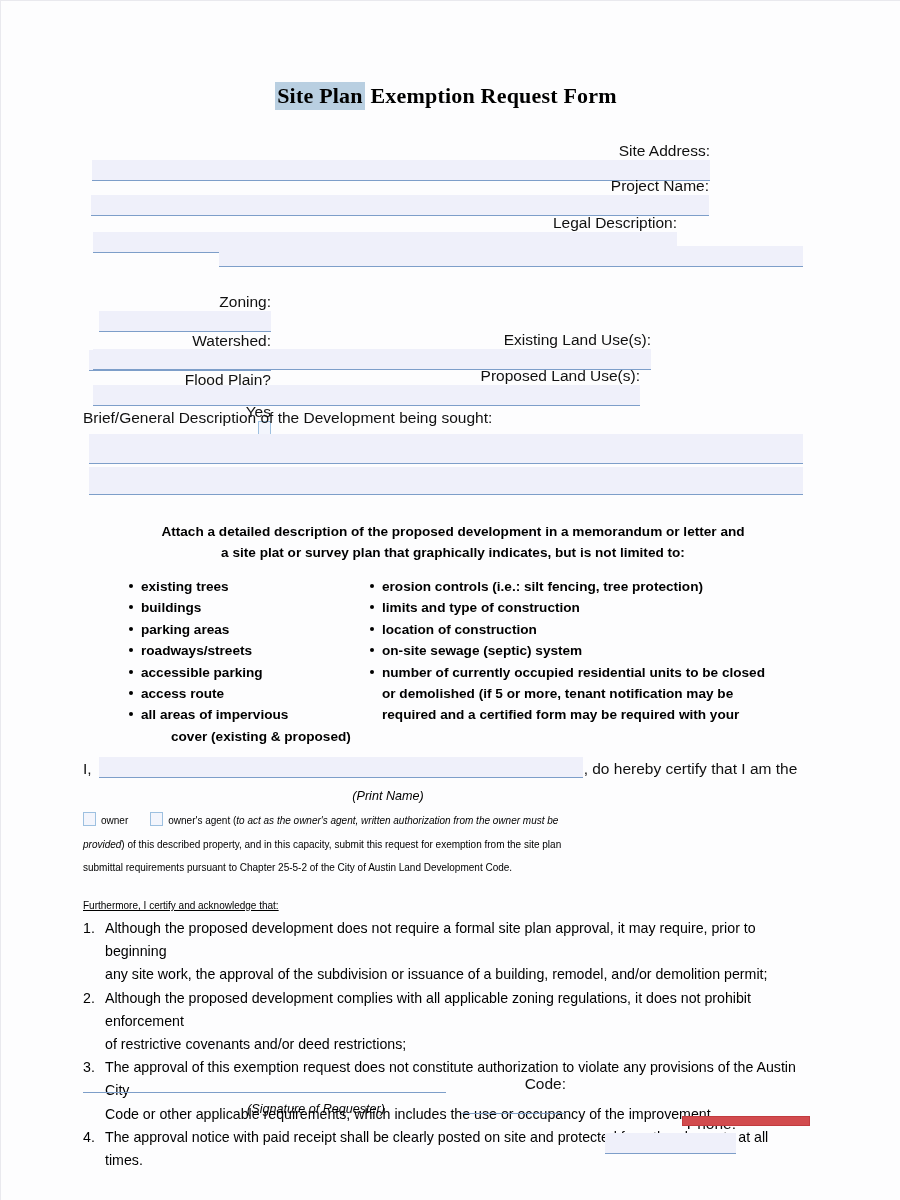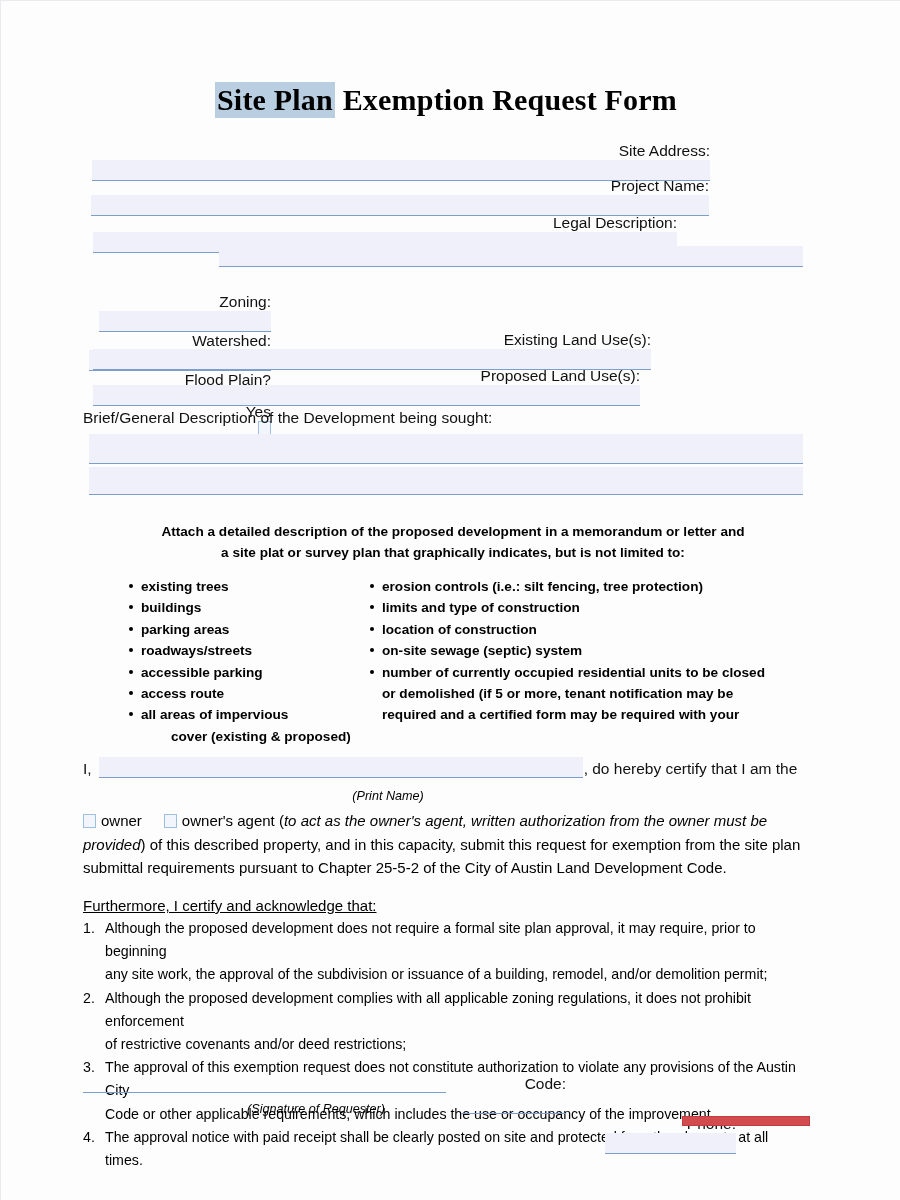--- a/index.html
+++ b/index.html
@@ -39,21 +39,21 @@
   .title-wrap {
     position: absolute;
     left: 0;
     top: 82px;
     width: 726px;
     text-align: center;
   }
   .title {
     font-family: "Liberation Serif", serif;
     font-weight: bold;
-    font-size: 30px;
+    font-size: 22px;
     letter-spacing: 0.2px;
     white-space: nowrap;
     display: inline-block;
   }
   .title .hl {
     background: #b9cfe1;
     padding: 1px 2px 2px 2px;
   }
 
   
@@ -145,21 +145,21 @@
   }
   .caption {
     position: absolute;
     font-size: 12.6px;
     font-style: italic;
     text-align: center;
   }
 
   .para {
     position: absolute;
-    font-size: 15px;
+    font-size: 10px;
     line-height: 23.5px;
   }
   .para i { font-style: italic; }
 
   
   .numlist {
     position: absolute;
     left: 0;
     top: 916px;
     width: 726px;

